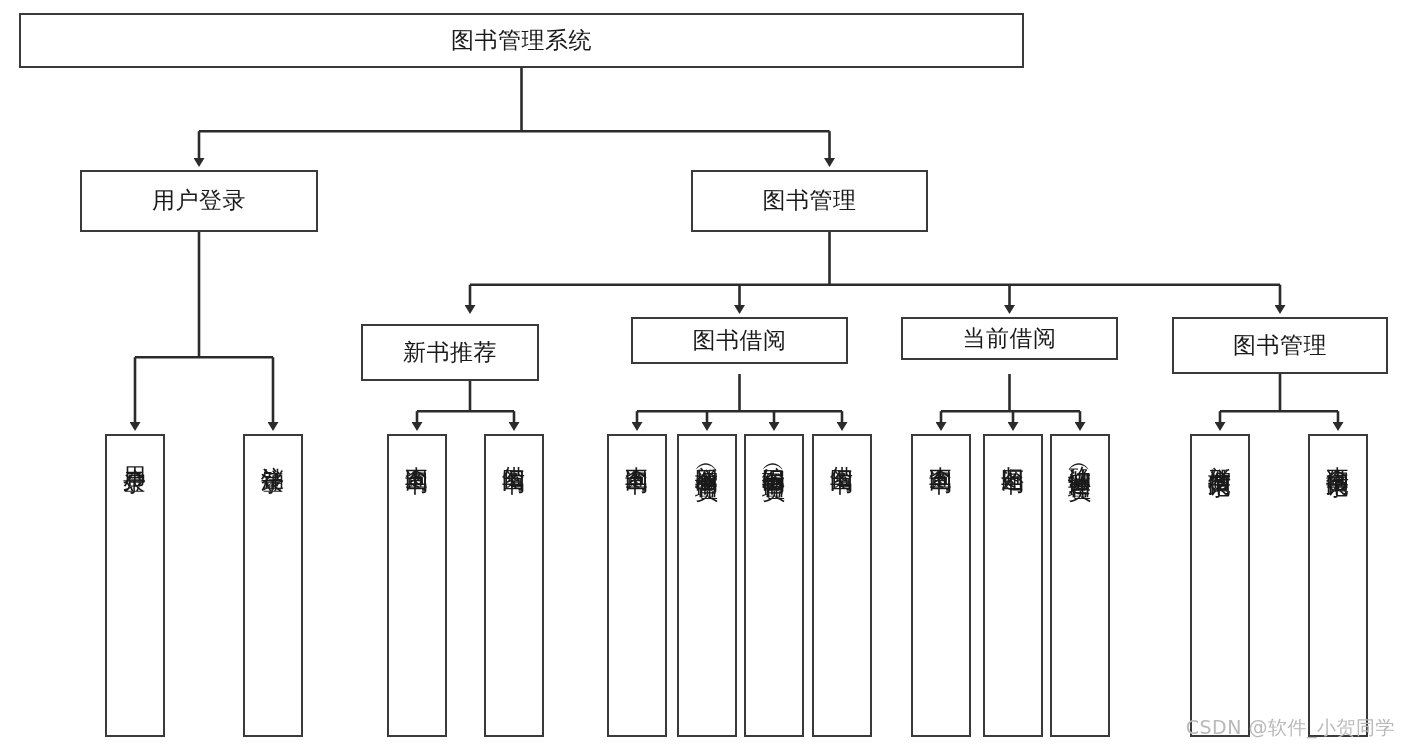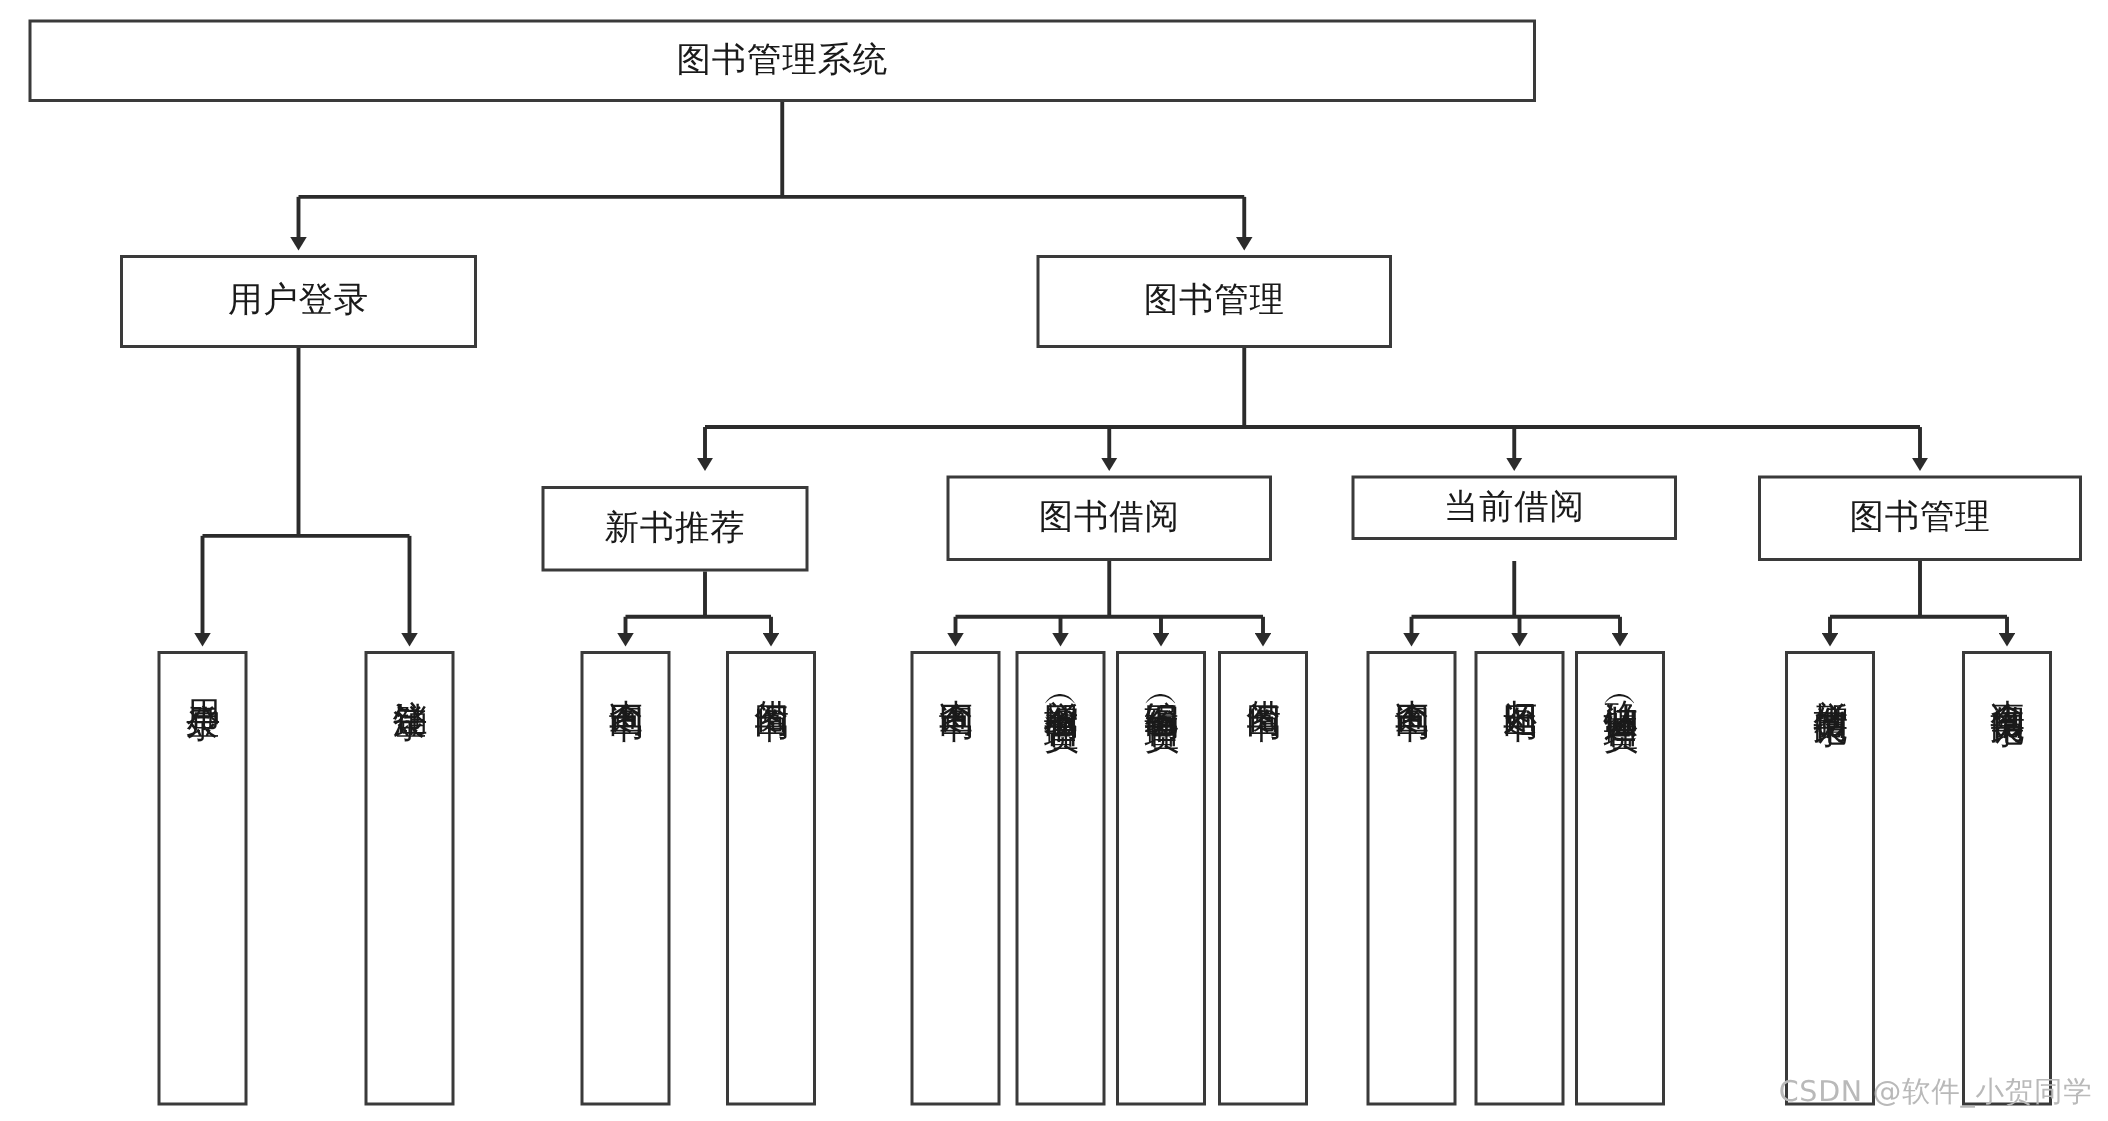--- a/index.html
+++ b/index.html
@@ -125,21 +125,21 @@
       </div>
       <div class="node horiz" style="left: 80px; top: 170px; width: 238px; height: 62px;">
         <span class="label">用户登录</span>
       </div>
       <div class="node horiz" style="left: 691px; top: 170px; width: 237px; height: 62px;">
         <span class="label">图书管理</span>
       </div>
       <div class="node horiz" style="left: 361px; top: 324px; width: 178px; height: 57px;">
         <span class="label">新书推荐</span>
       </div>
-      <div class="node horiz" style="left: 631px; top: 317px; width: 217px; height: 57px;">
+      <div class="node horiz" style="left: 631px; top: 317px; width: 217px; height: 47px;">
         <span class="label">图书借阅</span>
       </div>
       <div class="node horiz" style="left: 901px; top: 317px; width: 217px; height: 43px;">
         <span class="label">当前借阅</span>
       </div>
       <div class="node horiz" style="left: 1172px; top: 317px; width: 216px; height: 57px;">
         <span class="label">图书管理</span>
       </div>
       <div class="node vert" style="left: 105px; top: 434px; width: 60px; height: 303px;">
         <span class="label">用户登录</span>

